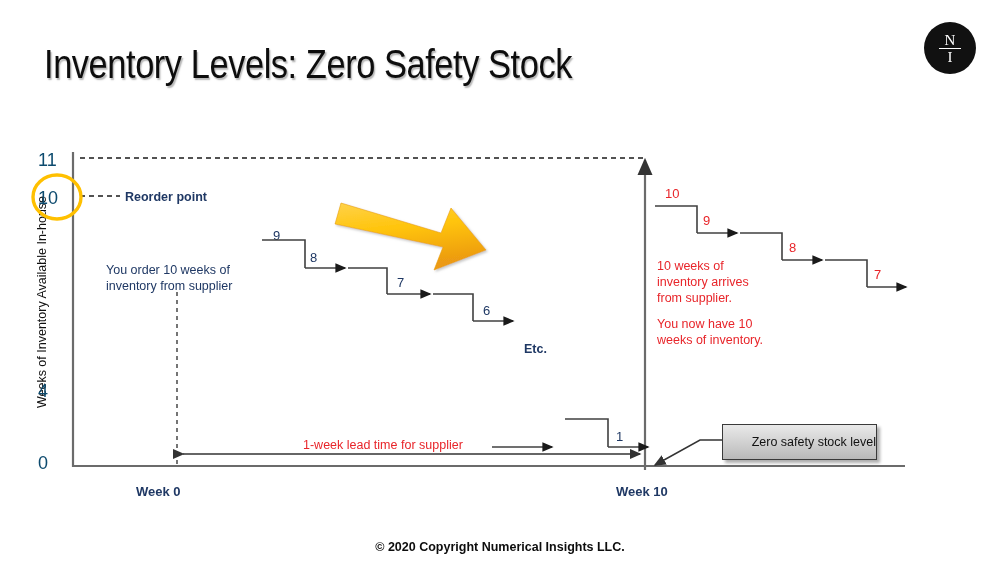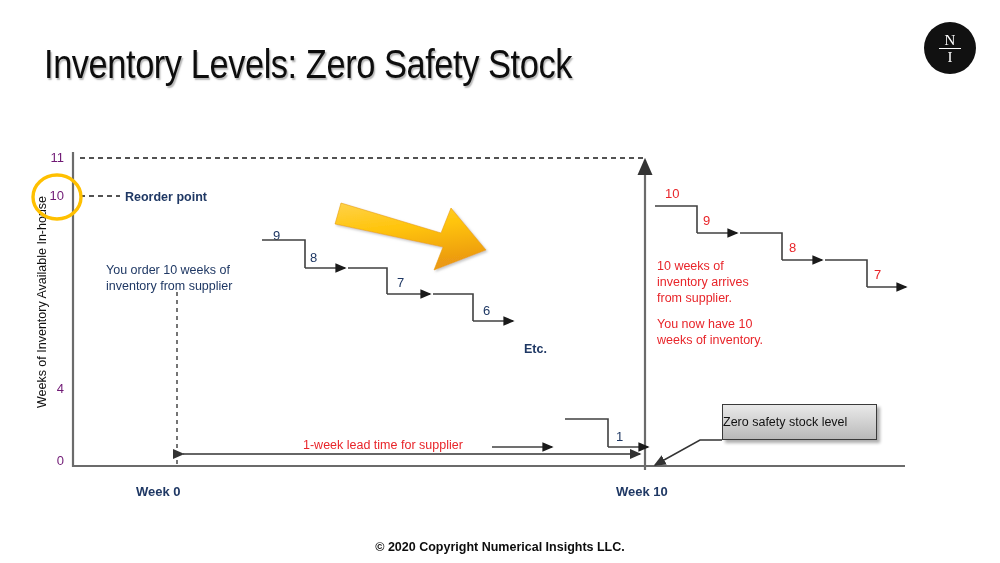--- a/index.html
+++ b/index.html
@@ -42,38 +42,38 @@
     position:absolute;
     left:-88px;top:295px;
     width:260px;
     transform:rotate(-90deg);
     transform-origin:center center;
     text-align:center;
     font-size:12.5px;color:#111111;
     white-space:nowrap;
   }
   .ytick{
-    position:absolute;font-size:13px;color:#701a75;text-align:right;width:26px;
+    position:absolute;font-size:18px;color:#0c4a6e;text-align:left;width:26px;
   }
 
   
   .tblue{position:absolute;color:#1F3864;font-size:12.5px;line-height:16px;}
   .tblue-b{position:absolute;color:#1F3864;font-size:12.5px;font-weight:bold;line-height:16px;}
   .tred{position:absolute;color:#E8252A;font-size:12.5px;line-height:16px;}
   .stepnum-blue{position:absolute;color:#1F3864;font-size:13px;}
   .stepnum-red{position:absolute;color:#E8252A;font-size:13px;}
   .weeklbl{position:absolute;color:#1F3864;font-size:13px;font-weight:bold;}
 
   
   .zbox{
-    position:absolute;left:722px;top:404px;width:153px;height:34px;
+    position:absolute;left:722px;top:424px;width:153px;height:34px;
     background:linear-gradient(180deg,#e9e9e9 0%,#d4d4d4 45%,#b9b9b9 100%);
     border:1.3px solid #3a3a3a;
     box-shadow:3px 3px 3px rgba(0,0,0,.32);
-    display:flex;align-items:center;justify-content:flex-start;
+    display:flex;align-items:center;justify-content:flex-end;
     font-size:12.5px;color:#111111;
   }
 
   
   .footer{
     position:absolute;left:0;top:540px;width:1000px;text-align:center;
     font-size:12.5px;font-weight:bold;color:#0d0d0d;
   }
 
   svg.overlay{position:absolute;left:0;top:0;width:1000px;height:563px;pointer-events:none;}

